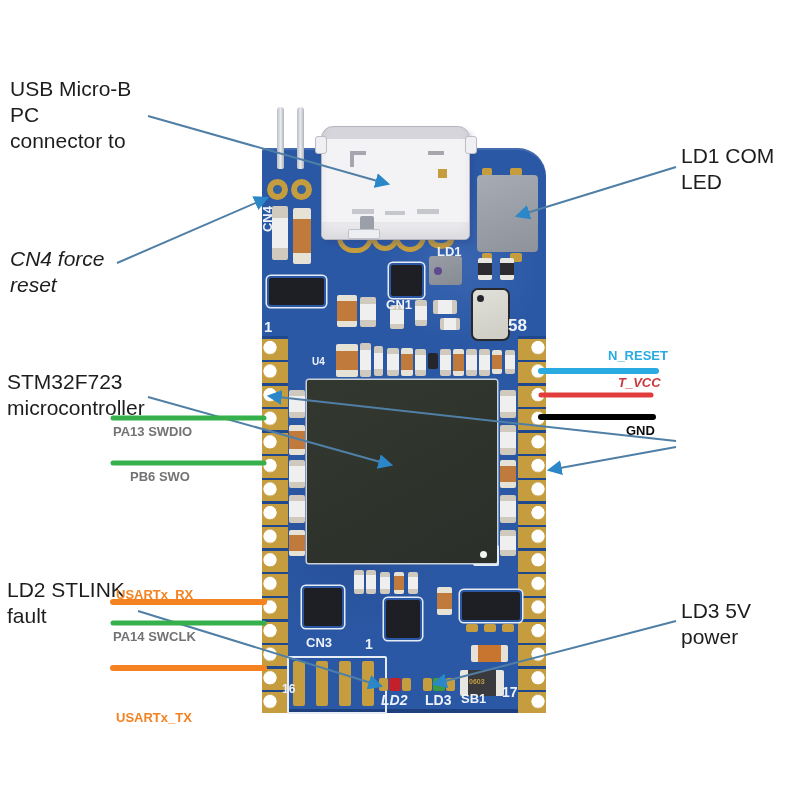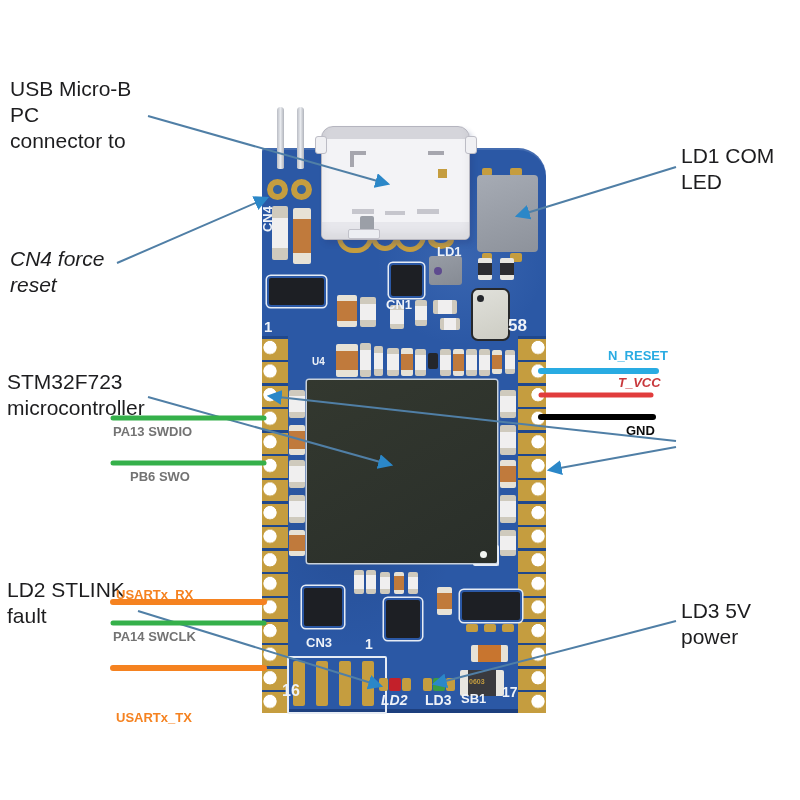--- a/index.html
+++ b/index.html
@@ -171,21 +171,21 @@
     <div class="cmp ringO" style="left:166px;top:82px;width:26px;height:19px;"></div>
 
     <div class="silk vert" style="left:-2px;top:58px;font-size:13px;">CN4</div>
     <div class="silk" style="left:2px;top:170px;font-size:15px;">1</div>
     <div class="silk" style="left:246px;top:168px;font-size:17px;">58</div>
     <div class="silk" style="left:50px;top:208px;font-size:10px;">U4</div>
     <div class="silk" style="left:124px;top:149px;font-size:13px;">CN1</div>
     <div class="silk" style="left:175px;top:96px;font-size:13px;">LD1</div>
     <div class="silk" style="left:44px;top:487px;font-size:13px;">CN3</div>
     <div class="silk" style="left:103px;top:488px;font-size:14px;">1</div>
-    <div class="silk" style="left:20px;top:534px;font-size:16px;">16</div>
+    <div class="silk" style="left:20px;top:534px;font-size:12px;">16</div>
     <div class="silk" style="left:119px;top:544px;font-size:14px;font-style:italic;">LD2</div>
     <div class="silk" style="left:163px;top:544px;font-size:14px;">LD3</div>
     <div class="silk" style="left:199px;top:543px;font-size:13px;">SB1</div>
     <div class="silk" style="left:240px;top:536px;font-size:14px;">17</div>
   </div>
 
   <div class="pin" style="left:277px;top:107px;"></div>
   <div class="pin" style="left:297px;top:107px;"></div>
 
   <div id="usb">

